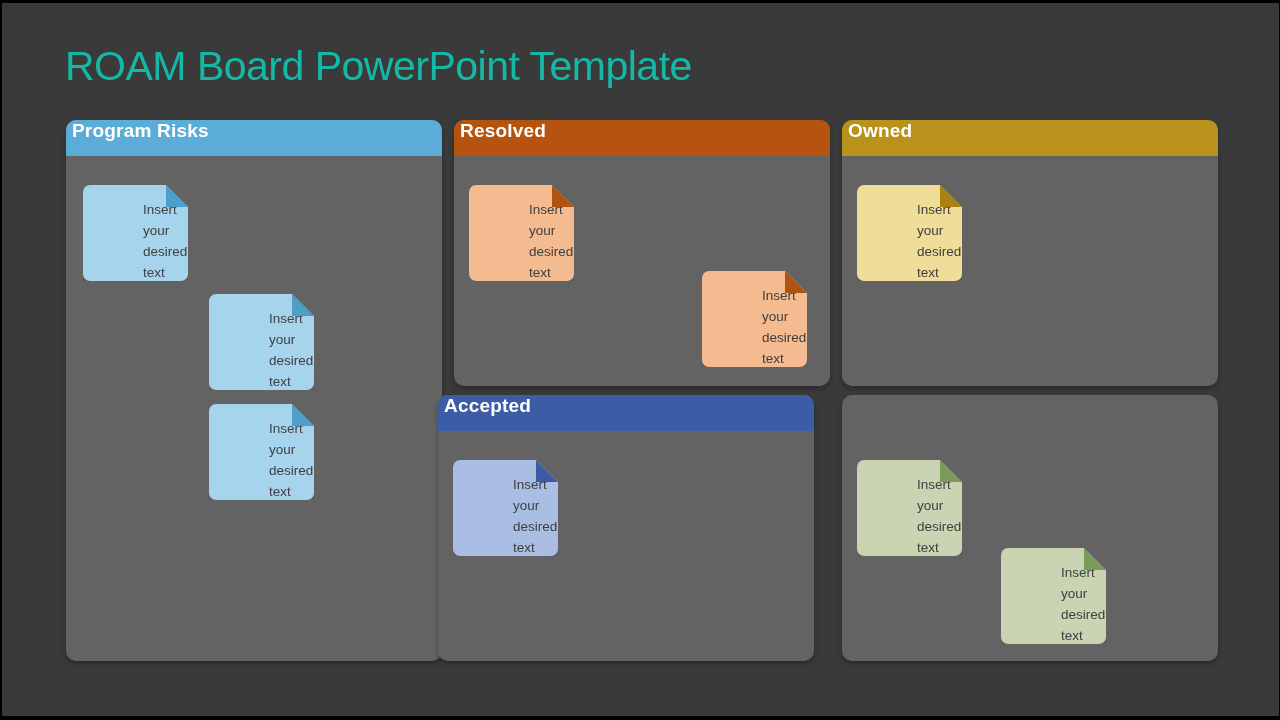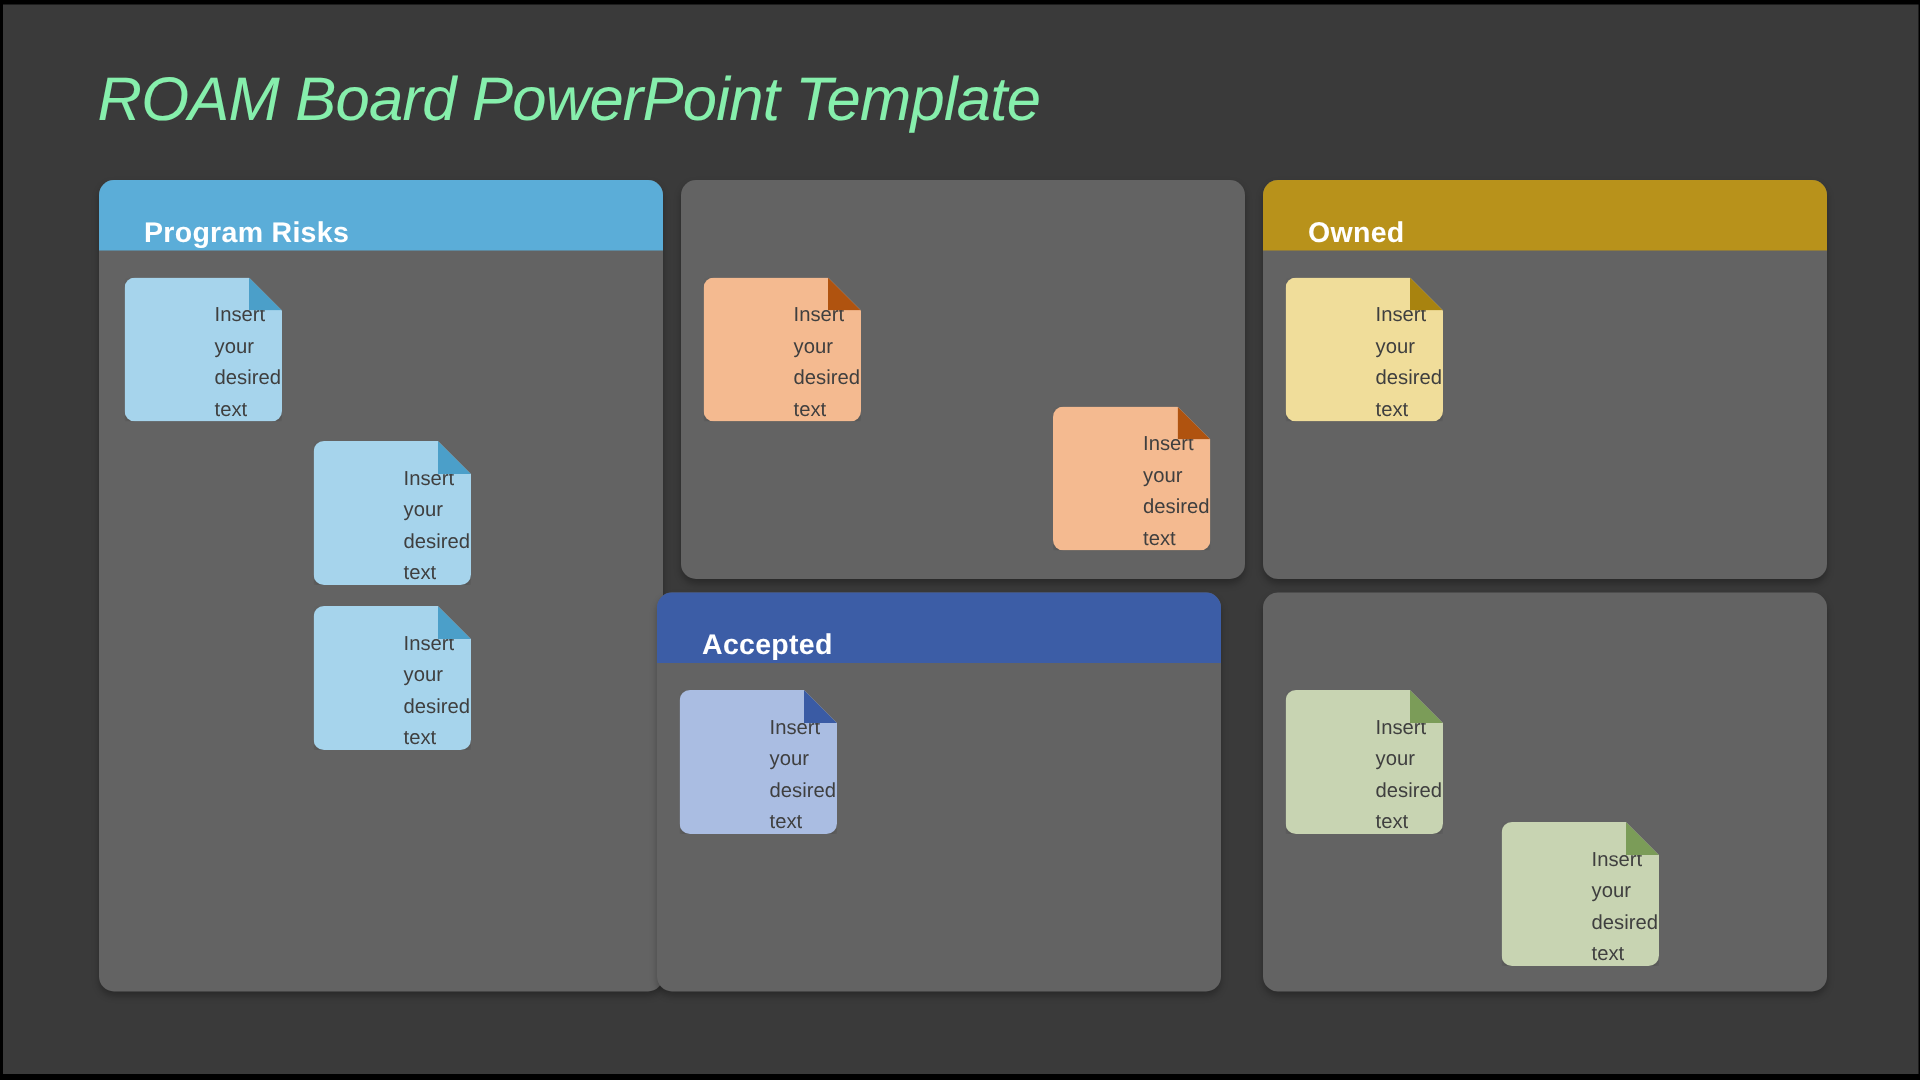--- a/index.html
+++ b/index.html
@@ -29,26 +29,26 @@
   .panel {
     position: absolute;
     width: 376px;
     background: #636363;
     border-radius: 10px;
     box-shadow: 0 3px 5px rgba(0,0,0,0.28);
   }
   .panel-header {
     position: absolute;
     left: 0; top: 0; right: 0;
-    height: 47px;
+    height: 36px;
     background: var(--hdr);
     border-radius: 10px 10px 0 0;
     display: flex;
-    align-items: flex-end;
-    padding: 0 30px;
+    align-items: flex-start;
+    padding: 0 6px;
   }
   .panel-header span {
     color: #FFFFFF;
     font-size: 19px;
     font-weight: 700;
     letter-spacing: 0.2px;
   }
   .panel-body {
     position: absolute;
     left: 0; right: 0; top: 48px; bottom: 0;
@@ -83,21 +83,21 @@
   #panel-resolved      { left: 452px; top: 117px; height: 266px; }
   #panel-owned         { left: 840px; top: 117px; height: 266px; }
   #panel-accepted      { left: 436px; top: 392px; height: 266px; }
   #panel-migrated      { left: 840px; top: 392px; height: 266px; }
 </style>
 </head>
 <body>
 
 <div class="slide" style="background: rgb(58, 58, 58);">
 
-  <h1 class="slide-title" style="color: #86efac; font-style: italic;">ROAM Board PowerPoint Template</h1>
+  <h1 class="slide-title" style="color: #14b8a6;">ROAM Board PowerPoint Template</h1>
 
   <section class="panel" id="panel-program-risks" style="--hdr: #5BADD8; --note: #A6D4EC; --fold: #4B9FC9;">
     <header class="panel-header">
       <span>Program Risks</span>
     </header>
     <div class="panel-body">
       <div class="note" style="left:17px; top:17px;">
         <span class="note-fold"></span>
         <p>Insert your desired text here.</p>
       </div>
@@ -106,20 +106,23 @@
         <p>Insert your desired text here.</p>
       </div>
       <div class="note" style="left:143px; top:236px;">
         <span class="note-fold"></span>
         <p>Insert your desired text here.</p>
       </div>
     </div>
   </section>
 
   <section class="panel" id="panel-resolved" style="--hdr: #B5530F; --note: #F4BA90; --fold: #B0530F;">
+    <header class="panel-header">
+      <span>Resolved</span>
+    </header>
     <div class="panel-body">
       <div class="note" style="left:15px; top:17px;">
         <span class="note-fold"></span>
         <p>Insert your desired text here.</p>
       </div>
       <div class="note" style="left:248px; top:103px;">
         <span class="note-fold"></span>
         <p>Insert your desired text here.</p>
       </div>
     </div>

